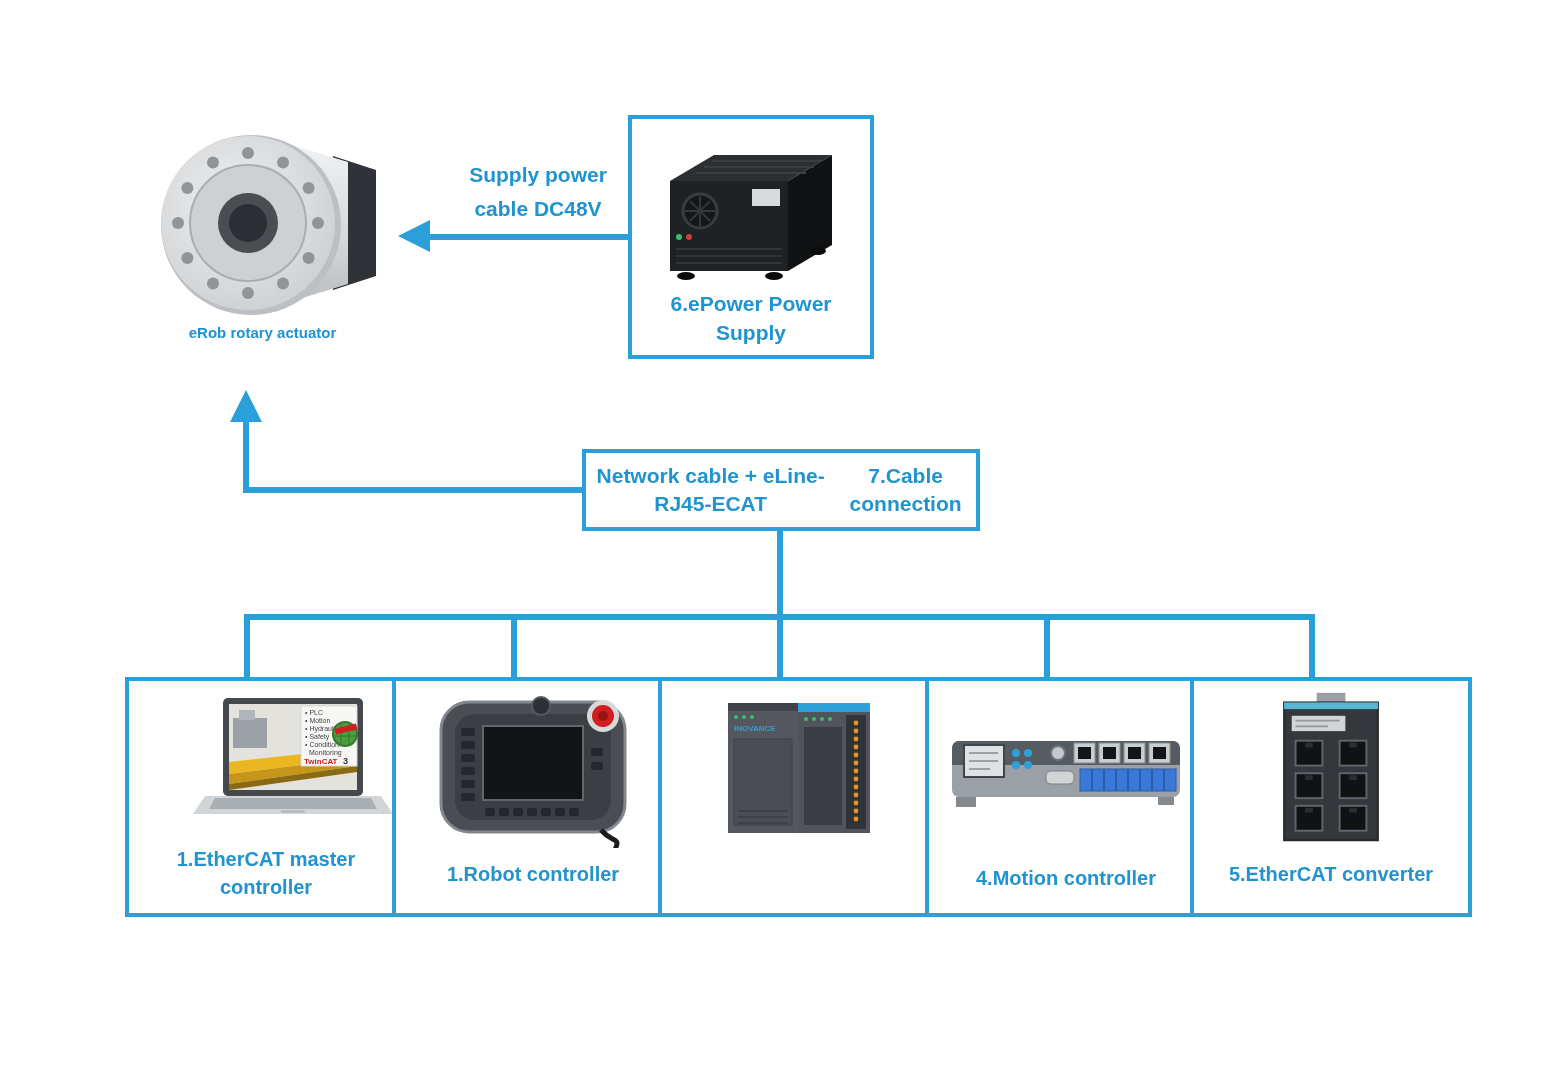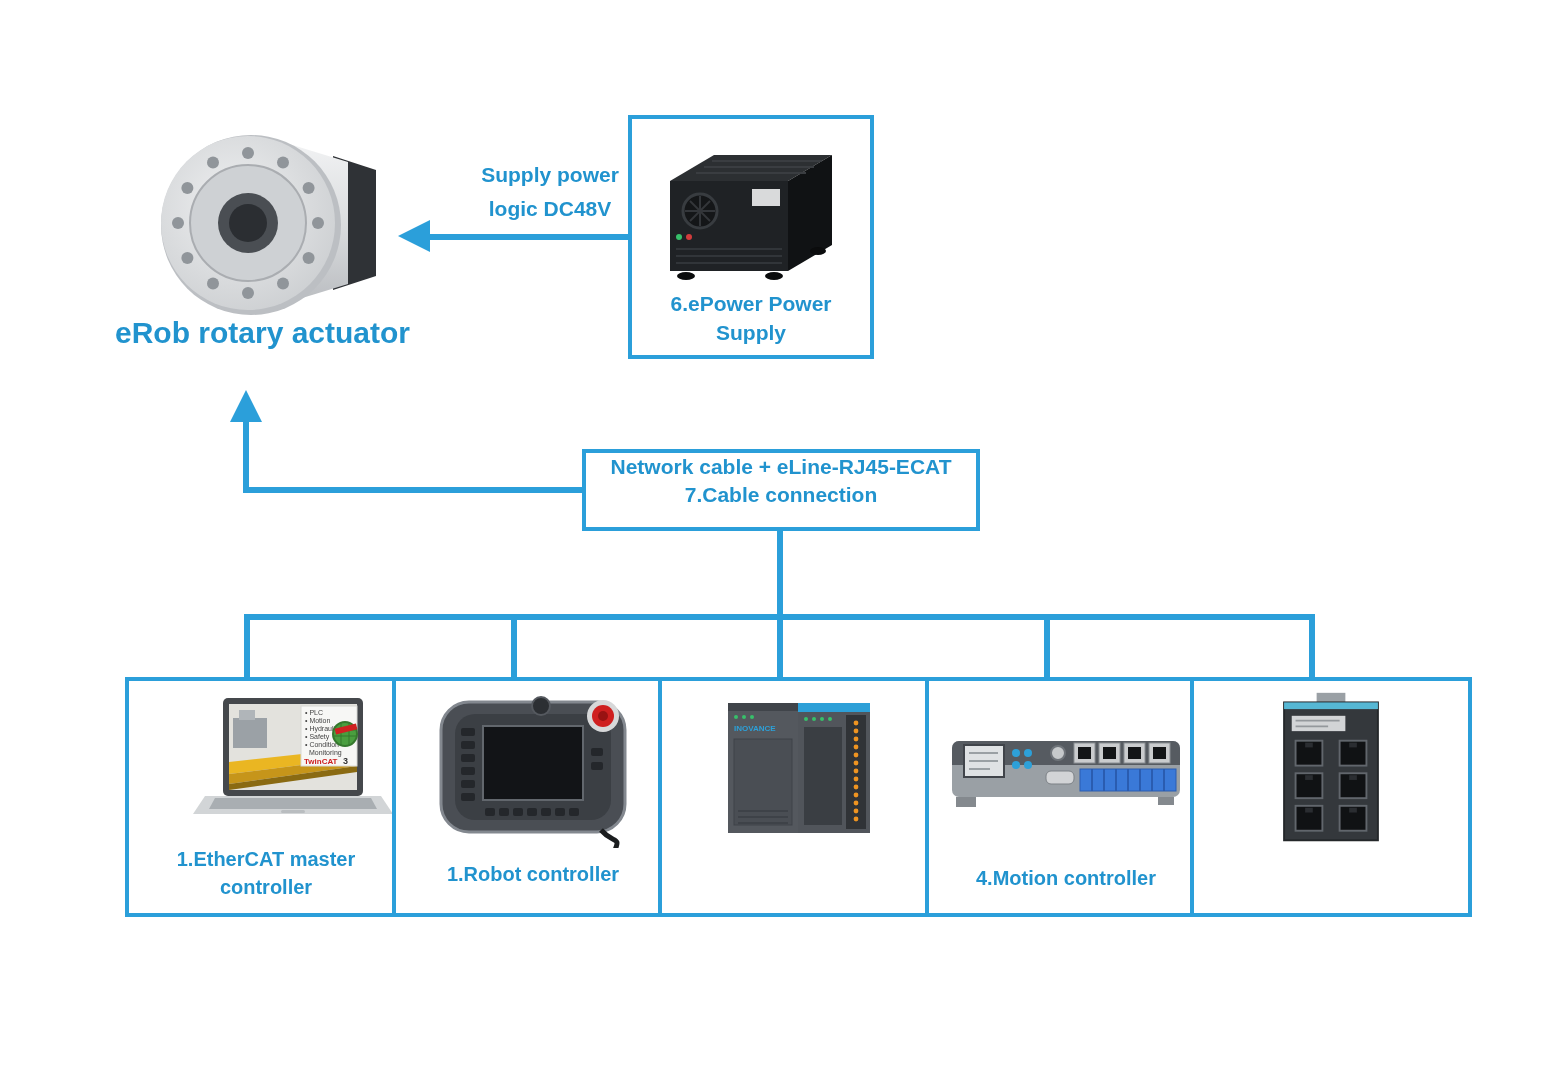--- a/index.html
+++ b/index.html
@@ -45,40 +45,40 @@
   }
   
   .power-box{
     left:628px; top:115px; width:246px; height:244px;
     display:flex; flex-direction:column; align-items:center;
   }
   .power-box .illus{ margin-top:14px; }
   .power-box .blue-label{ font-size:21px; line-height:1.4; padding:0 26px; margin-top:6px; }
   .cable-box{
     left:582px; top:449px; width:398px; height:82px;
-    display:flex; flex-direction:column; align-items:center; 
+    display:flex; flex-direction:row; align-items:center; justify-content:center;
   }
   .cable-box .blue-label{ font-size:21px; line-height:1.35; }
   .ctrl-box{
     top:677px; width:282px; height:240px;
     display:flex; flex-direction:column; align-items:center;
   }
   .ctrl-box .illus{
     height:158px; display:flex; align-items:center; justify-content:center; margin-top:8px;
   }
   .ctrl-box .blue-label{
     flex:1; display:flex; align-items:center; justify-content:center;
     font-size:20px; line-height:1.4; padding:0 14px 12px 14px;
   }
   .supply-text{
-    position:absolute; left:440px; top:158px; width:220px;
+    position:absolute; left:428px; top:158px; width:220px;
     font-size:21px; line-height:1.6;
   }
   .actuator-label{
-    position:absolute; left:105px; top:316px; width:315px; font-size:30px;
+    position:absolute; left:105px; top:324px; width:315px; font-size:15px;
   }
   svg text{ font-family:"Liberation Sans", sans-serif; }
 </style>
 </head>
 <body>
 
 <div class="canvas">
 
   <svg class="abs" style="left:148px; top:108px;" width="250" height="225" viewBox="0 0 250 225">
     <defs>
@@ -111,21 +111,21 @@
       <circle cx="135" cy="54.4" r="6"></circle>
         <circle cx="160.6" cy="80" r="6"></circle>
     </g>
     <circle cx="100" cy="115" r="30" fill="#4a4e53"></circle>
     <circle cx="100" cy="115" r="19" fill="#2b2e32"></circle>
   </svg>
   <div class="actuator-label blue-label">eRob rotary actuator</div>
 
   <div class="supply-text blue-label">
     <div>Supply power</div>
-    <div>logic DC48V</div>
+    <div>cable DC48V</div>
   </div>
   <div class="line" style="left:428px; top:234px; width:234px; height:6px;"></div>
   <div class="arrow-left" style="left:398px; top:220px;"></div>
 
   <div class="node power-box">
     <svg class="illus" width="190" height="150" viewBox="0 0 190 150">
       <polygon points="14,48 58,22 176,22 132,48" fill="#2c2f32"></polygon>
       <polygon points="132,48 176,22 176,112 132,138" fill="#101214"></polygon>
       <rect x="14" y="48" width="118" height="90" fill="#1f2225"></rect>
       <g stroke="#3a3d41" stroke-width="2">
@@ -358,15 +358,16 @@
         <g fill="#2a2d31">
           <rect x="48" y="56" width="8" height="5"></rect>
             <rect x="94" y="56" width="8" height="5"></rect>
           <rect x="48" y="90" width="8" height="5"></rect>
             <rect x="94" y="90" width="8" height="5"></rect>
           <rect x="48" y="124" width="8" height="5"></rect>
             <rect x="94" y="124" width="8" height="5"></rect>
         </g>
       </svg>
     </div>
+    <div class="blue-label">5.EtherCAT converter</div>
   </div>
 
 </div>
 
 </body></html>

